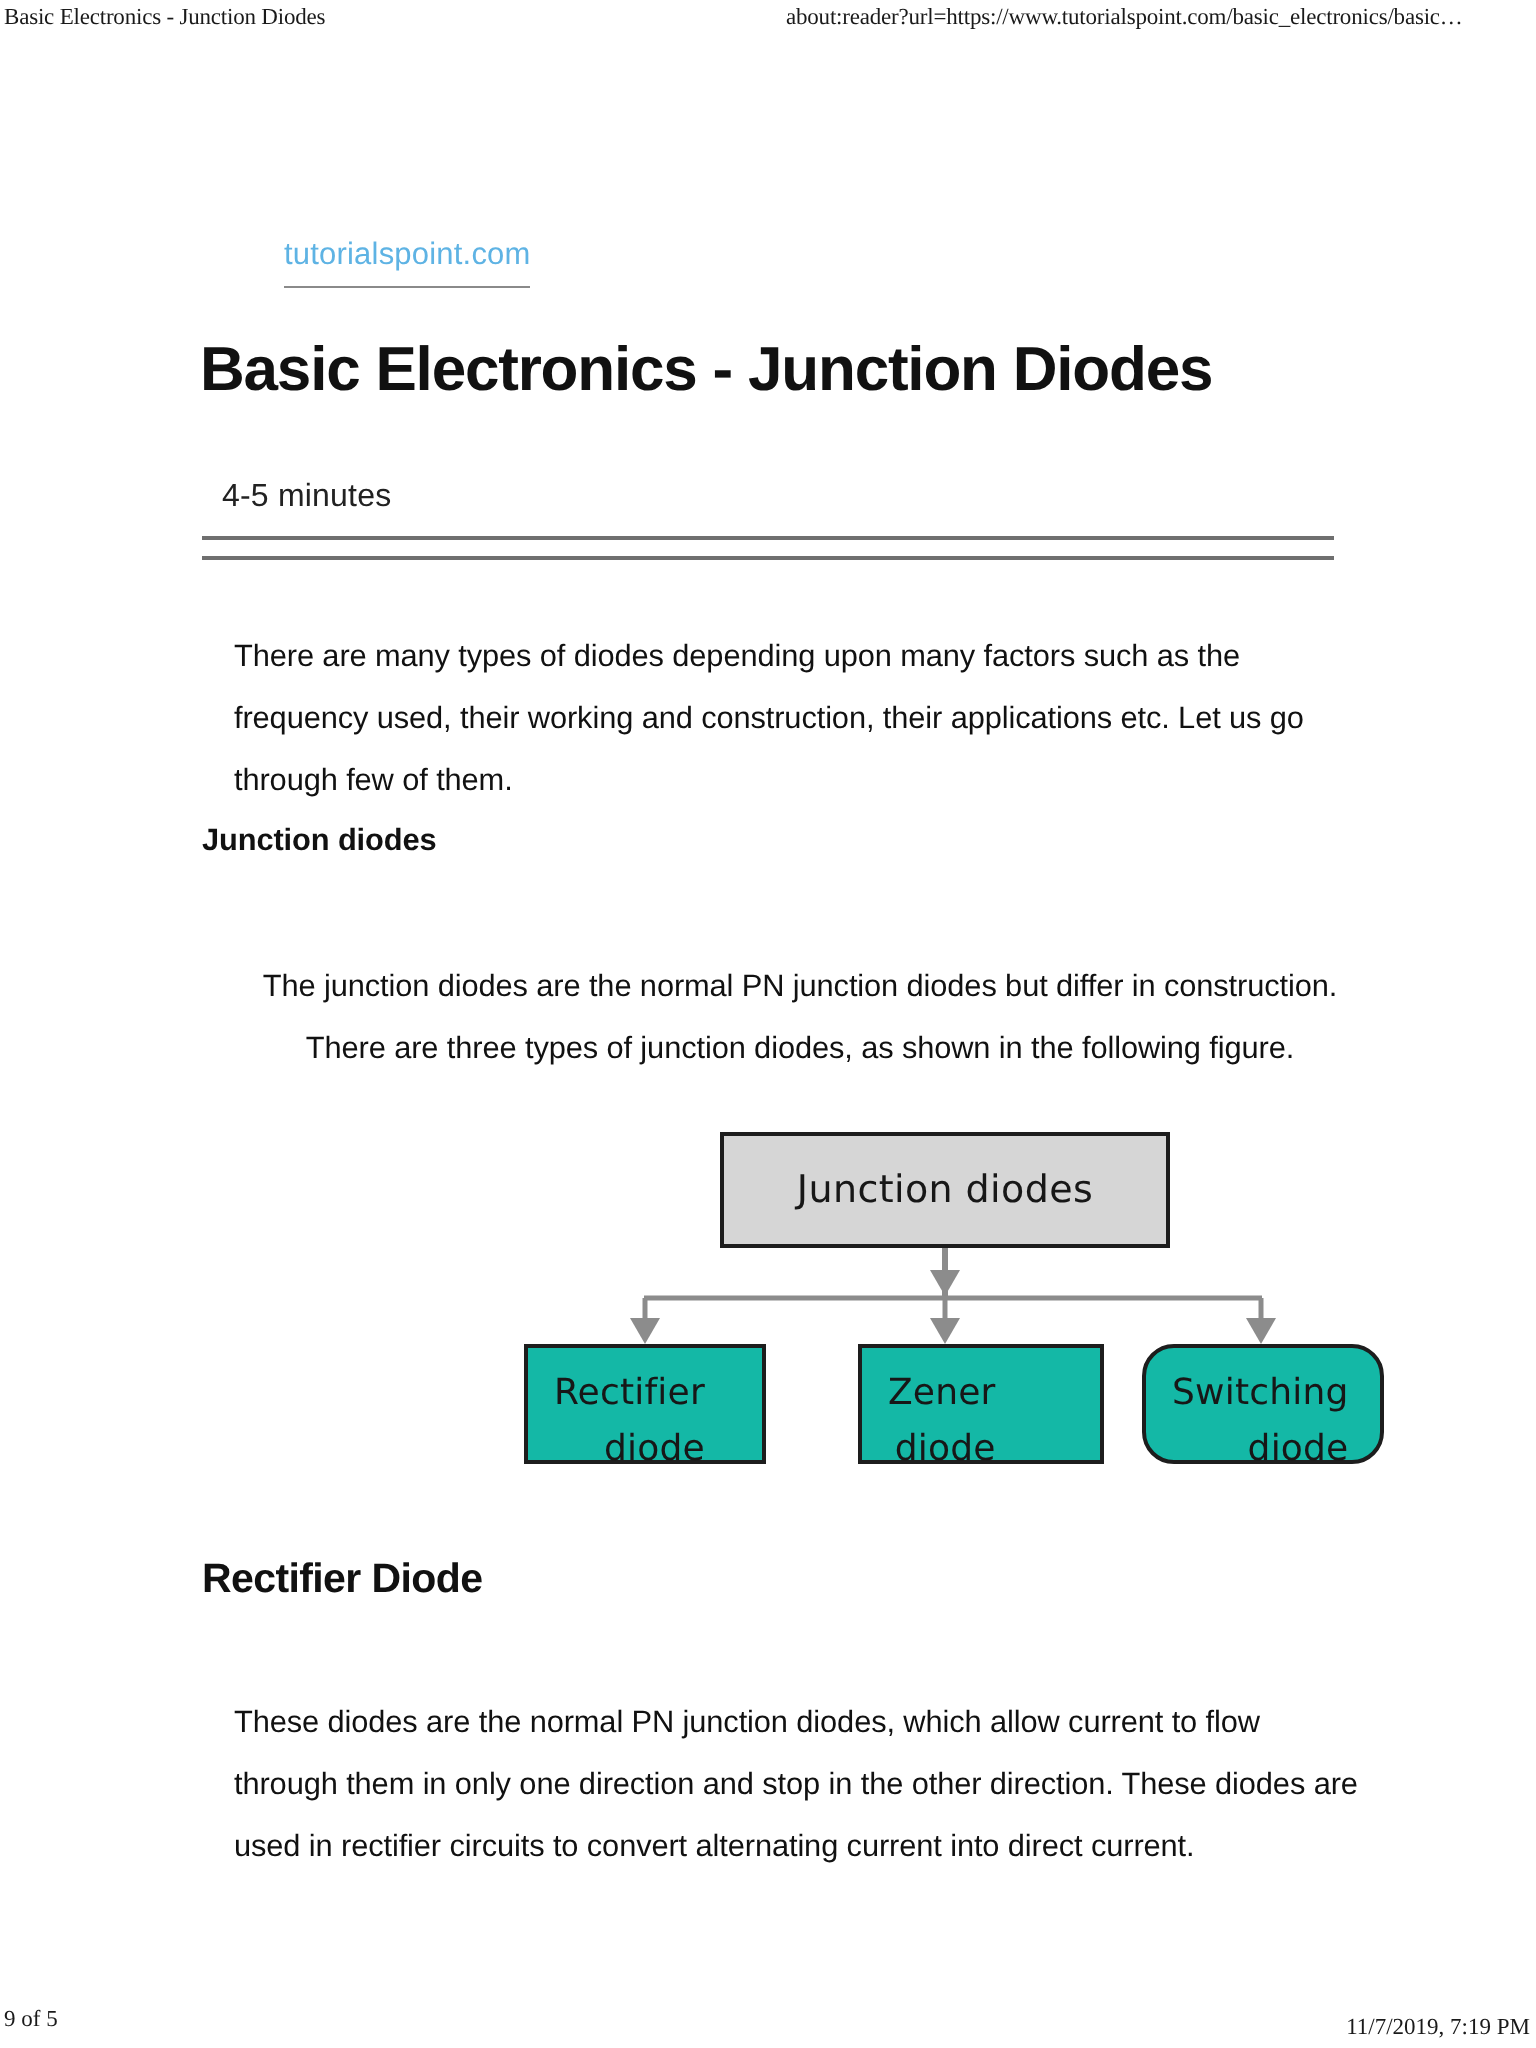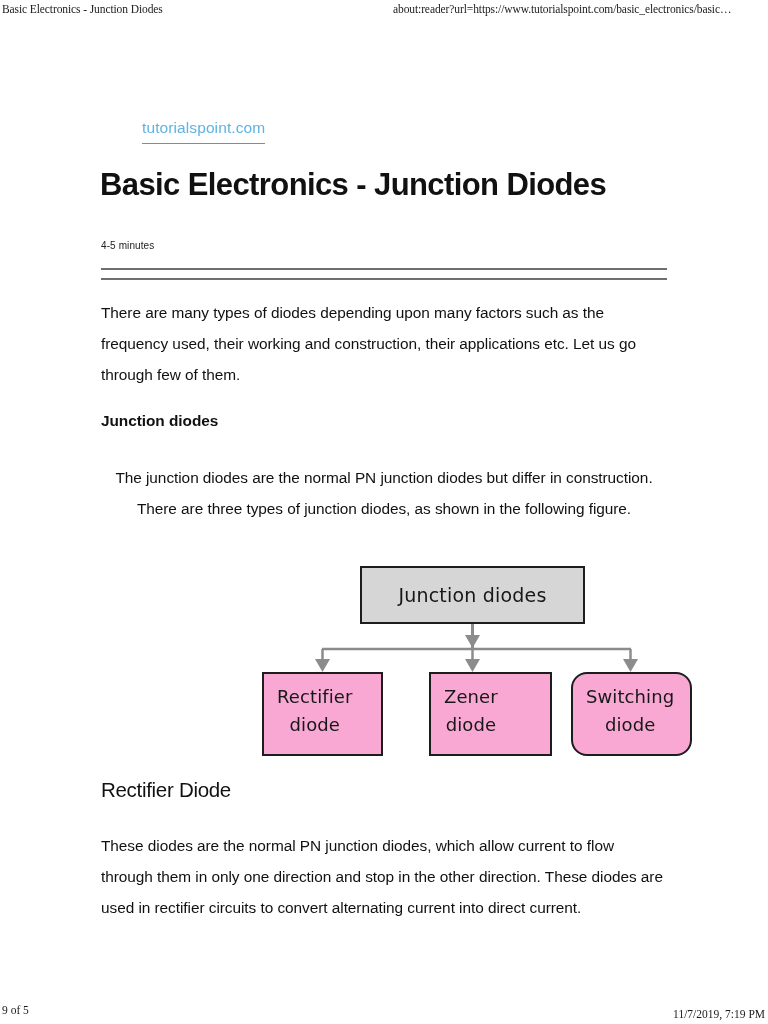--- a/index.html
+++ b/index.html
@@ -96,22 +96,22 @@
     font-weight: bold;
     letter-spacing: -0.6px;
     line-height: 1.12;
     color: #111111;
     white-space: nowrap;
   }
 
   .read-time {
     position: absolute;
     top: 240px;
-    left: 0;
-    font-size: 10px;
+    left: 10px;
+    font-size: 16px;
     color: #222222;
     letter-spacing: 0.1px;
   }
 
   .rule-top {
     position: absolute;
     top: 268px;
     left: 0;
     width: 566px;
     height: 2px;
@@ -122,21 +122,21 @@
     top: 278px;
     left: 0;
     width: 566px;
     height: 2px;
     background: #6f6f6f;
   }
 
   p.body-para {
     position: absolute;
     left: 0;
-    margin: 0;
+    margin: 16px;
     width: 566px;
     font-size: 15.4px;
     line-height: 31px;
     color: #111111;
     letter-spacing: -0.05px;
   }
   .para-1 { top: 297px; }
   .para-2 { top: 462px; text-align: center; }
   .para-3 { top: 830px; }
 
@@ -150,21 +150,21 @@
     color: #111111;
     letter-spacing: -0.05px;
   }
 
   h2.section-head {
     position: absolute;
     left: 0;
     top: 778px;
     margin: 0;
     font-size: 20.5px;
-    font-weight: normal;
+    font-weight: bold;
     color: #111111;
     letter-spacing: -0.3px;
   }
 
   
   .figure {
     position: absolute;
     left: 60px;
     top: 563px;
     width: 434px;
@@ -185,28 +185,28 @@
     left: 199px;
     top: 3px;
     width: 225px;
     height: 58px;
     background: #d6d6d6;
     font-size: 19px;
     letter-spacing: 0.2px;
   }
   .node-leaf {
     top: 109px;
-    height: 84px;
-    background: #f9a8d4;
+    height: 60px;
+    background: #14b8a6;
     font-size: 18px;
     justify-content: flex-start;
     align-items: flex-start;
     padding: 9px 0 0 13px;
     line-height: 28px;
-    text-align: center;
+    text-align: right;
     letter-spacing: 0.1px;
   }
   .leaf-1 { left: 101px;  width: 121px; }
   .leaf-2 { left: 268px;  width: 123px; }
   .leaf-3 { left: 410px;  width: 121px; border-radius: 16px; }
 
   .figure-svg {
     position: absolute;
     left: 0;
     top: 0;

